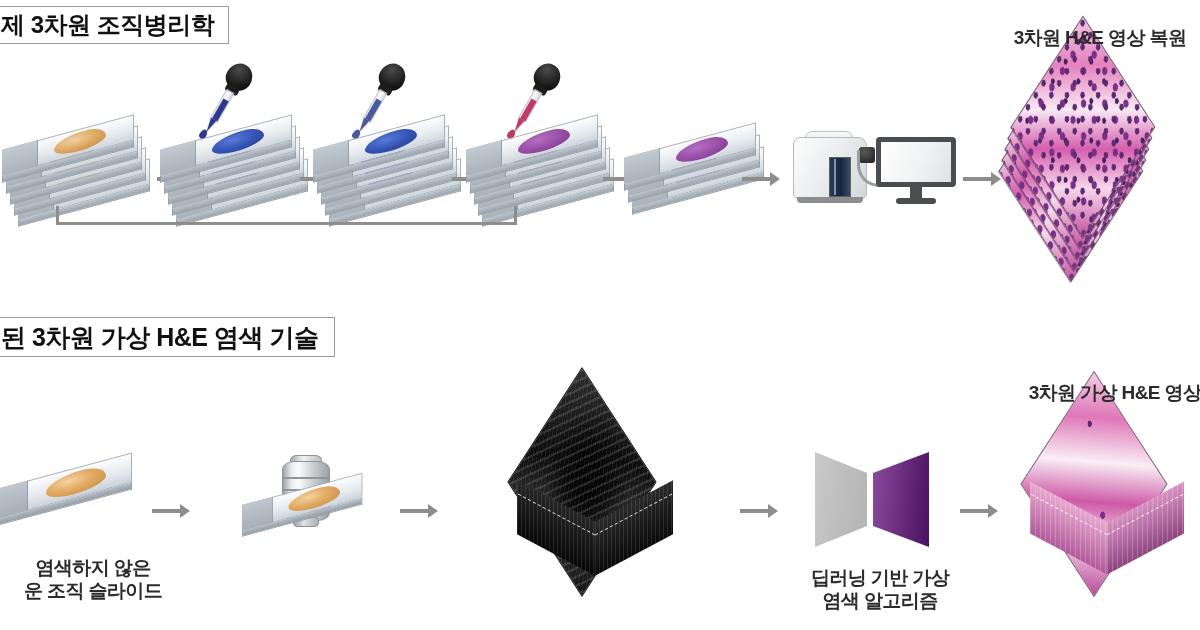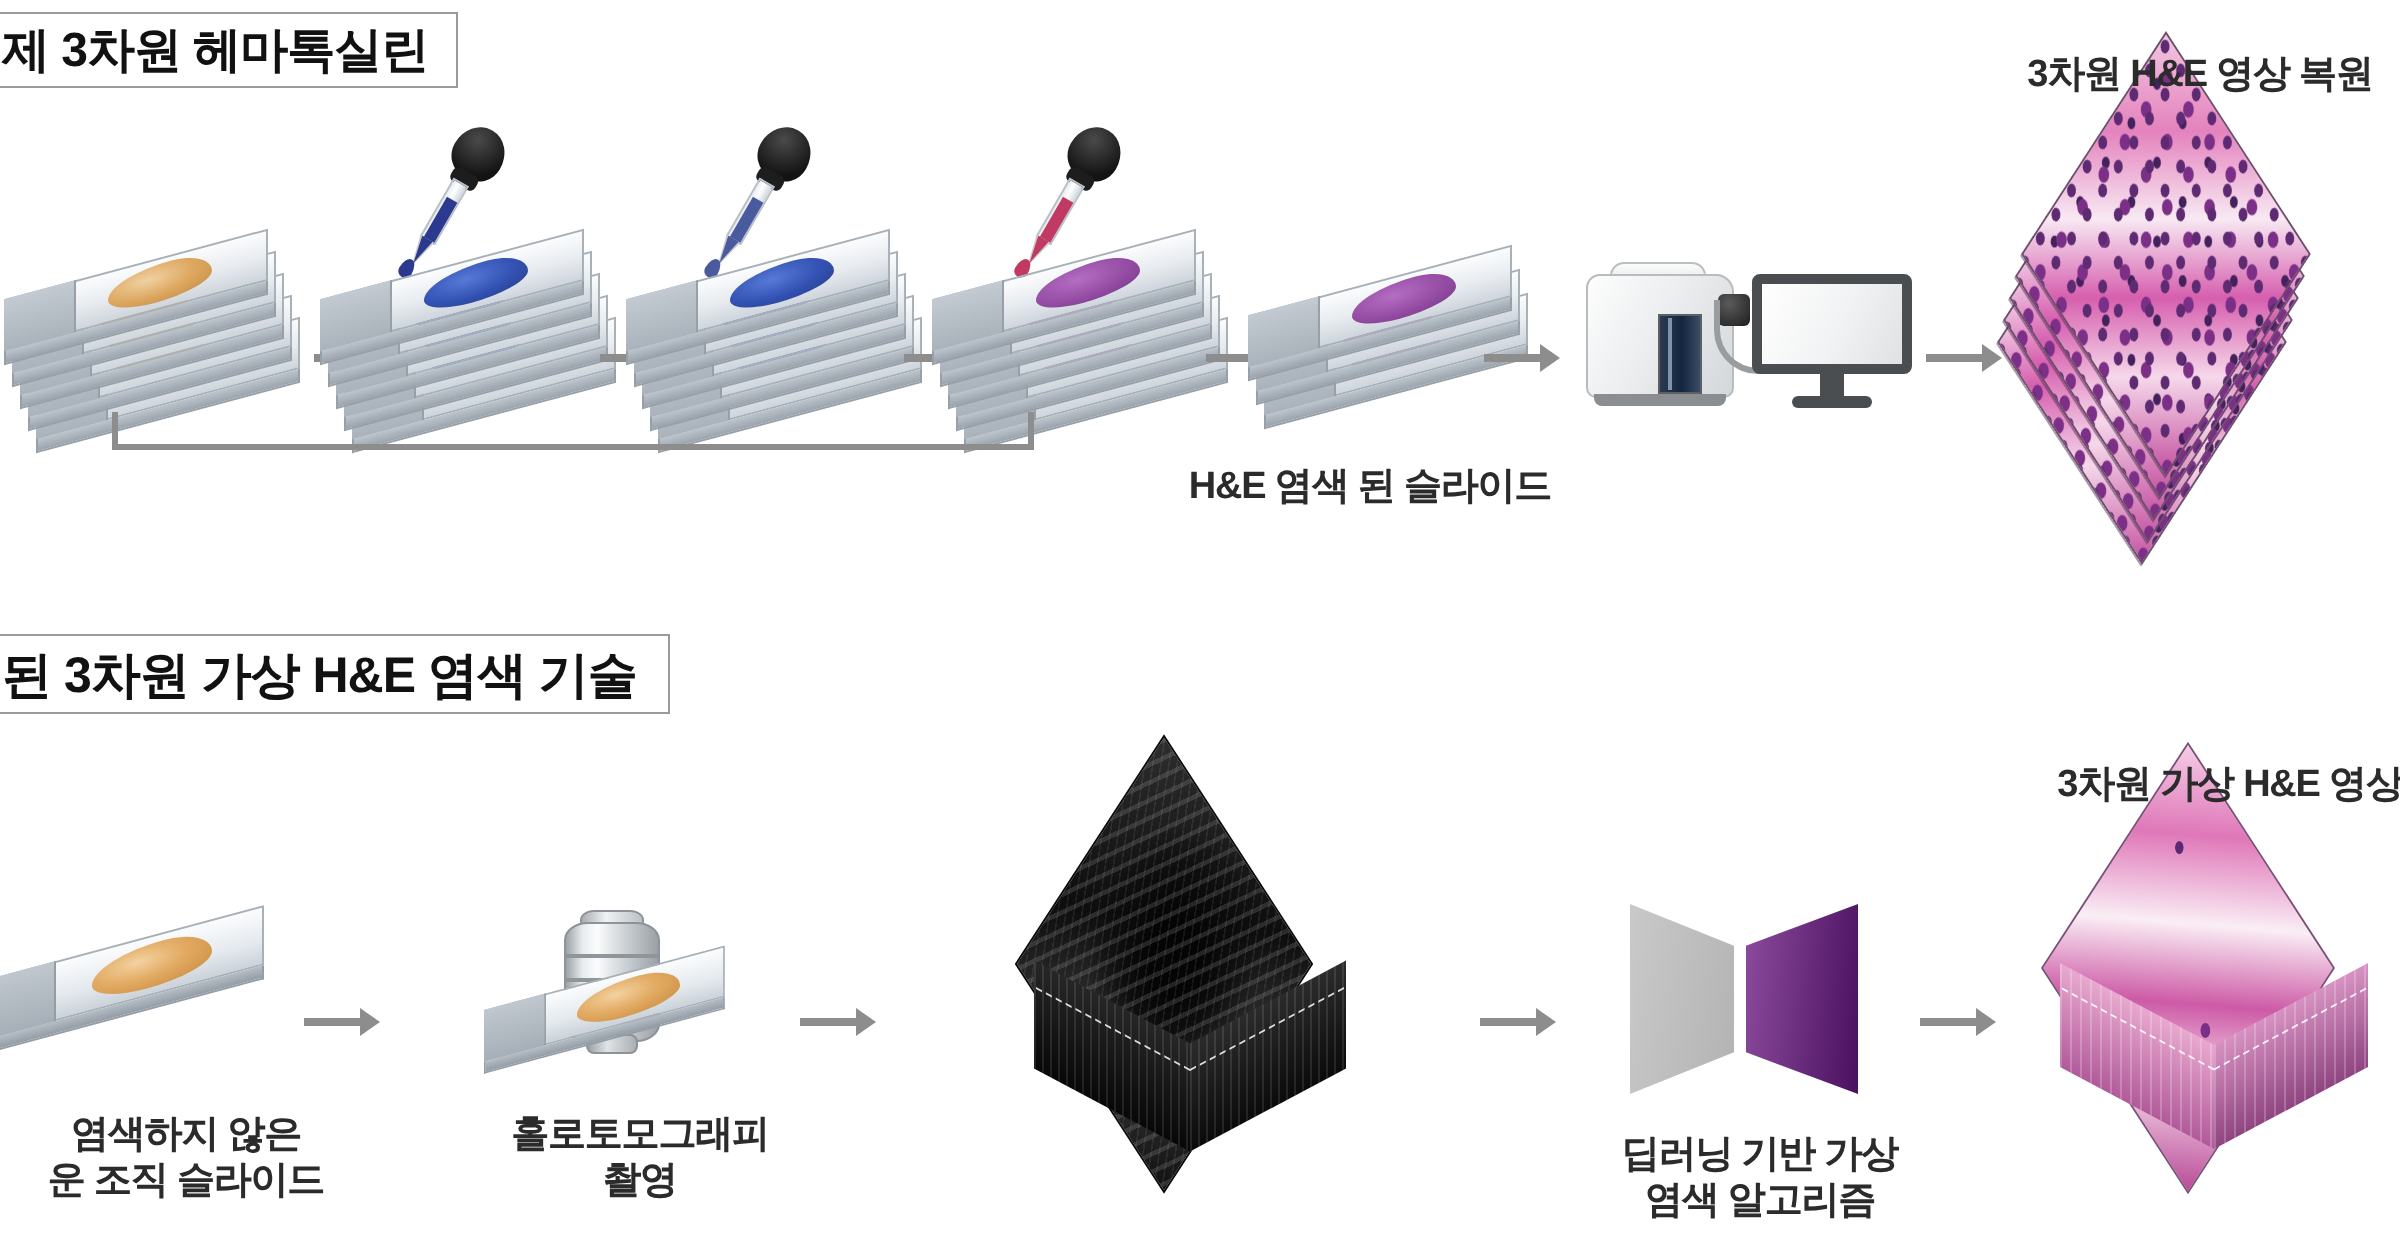--- a/index.html
+++ b/index.html
@@ -295,21 +295,21 @@
     position:absolute;left:107px;top:96px;width:76px;height:0;
     border-top:1.5px dashed rgba(255,255,255,.9);transform:skewY(-28deg);
   }
 </style>
 </head>
 <body>
 
 <div class="stage">
 
   <div class="title-box" id="title1">
-    <span>제 3차원 헤마톡실린</span>
+    <span>제 3차원 조직병리학</span>
   </div>
 
   <div class="dropper abs" style="left:192px;top:58px;">
     <div class="bulb"></div>
     <div class="neck"></div>
     <div class="tube"></div>
     <div class="fluid" style="background:#2b3a8f;"></div>
     <div class="tip"></div>
     <div class="tipfluid" style="border-top-color:#2b3a8f;"></div>
     <div class="drop" style="background:#2b3a8f;"></div>
@@ -534,21 +534,20 @@
     <div class="layer he-tex" style="left:1px;top:33px;"></div>
     <div class="layer he-tex" style="left:4px;top:22px;"></div>
     <div class="layer he-tex" style="left:7px;top:11px;"></div>
     <div class="layer he-tex" style="left:10px;top:0;"></div>
   </div>
 
   <div class="caption" style="left:975px;top:26px;width:250px;">3차원 H&amp;E 영상 복원</div>
 
   <div class="bracket" style="left:56px;top:206px;width:455px;height:16px;"></div>
 
-  <div class="caption" style="left:575px;top:232px;width:220px;">H&amp;E 염색 된 슬라이드</div>
 
 
   <div class="title-box" id="title2">
     <span>된 3차원 가상 H&amp;E 염색 기술</span>
   </div>
 
   <div class="single-slide" style="left:-8px;top:470px;">
     <div class="glass"></div>
       <div class="edge"></div>
       <div class="frost"></div>
@@ -569,22 +568,20 @@
     <div class="ring" style="top:34px;"></div>
     <div class="ring" style="top:46px;"></div>
     <div class="tipcap"></div>
   </div>
   <div class="single-slide" style="left:242px;top:505px;transform:skewY(-15deg) scale(.86);transform-origin:left top;">
     <div class="glass"></div>
       <div class="edge"></div>
       <div class="frost"></div>
     <div class="tissue"></div>
   </div>
-  <div class="caption" style="left:215px;top:556px;width:210px;">홀로토모그래피
-촬영</div>
 
   <div class="arrow" style="left:400px;top:504px;width:38px;">
     <div class="shaft"></div>
       <div class="head"></div>
   </div>
 
   <div class="ri-cube" style="left:485px;top:415px;">
     <div class="top"></div>
     <div class="face-l"></div>
     <div class="face-r"></div>

